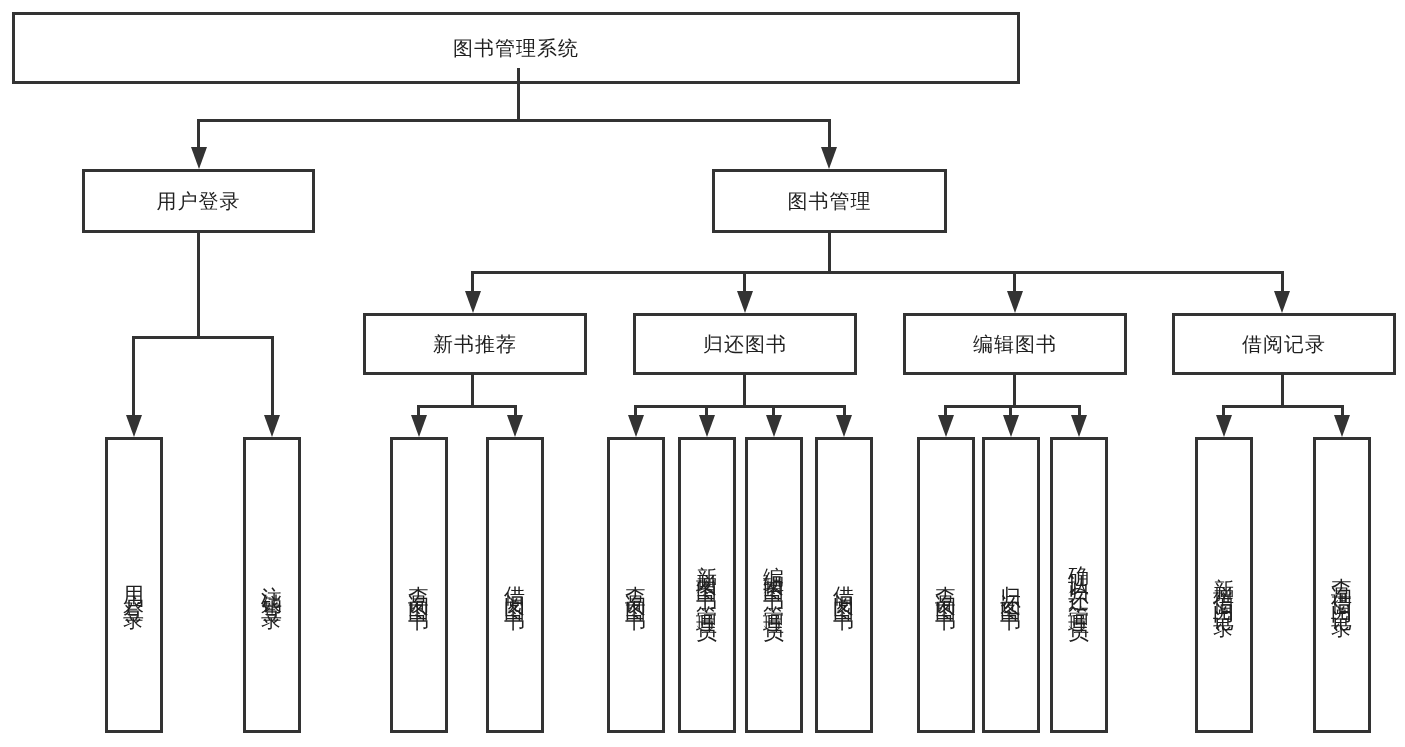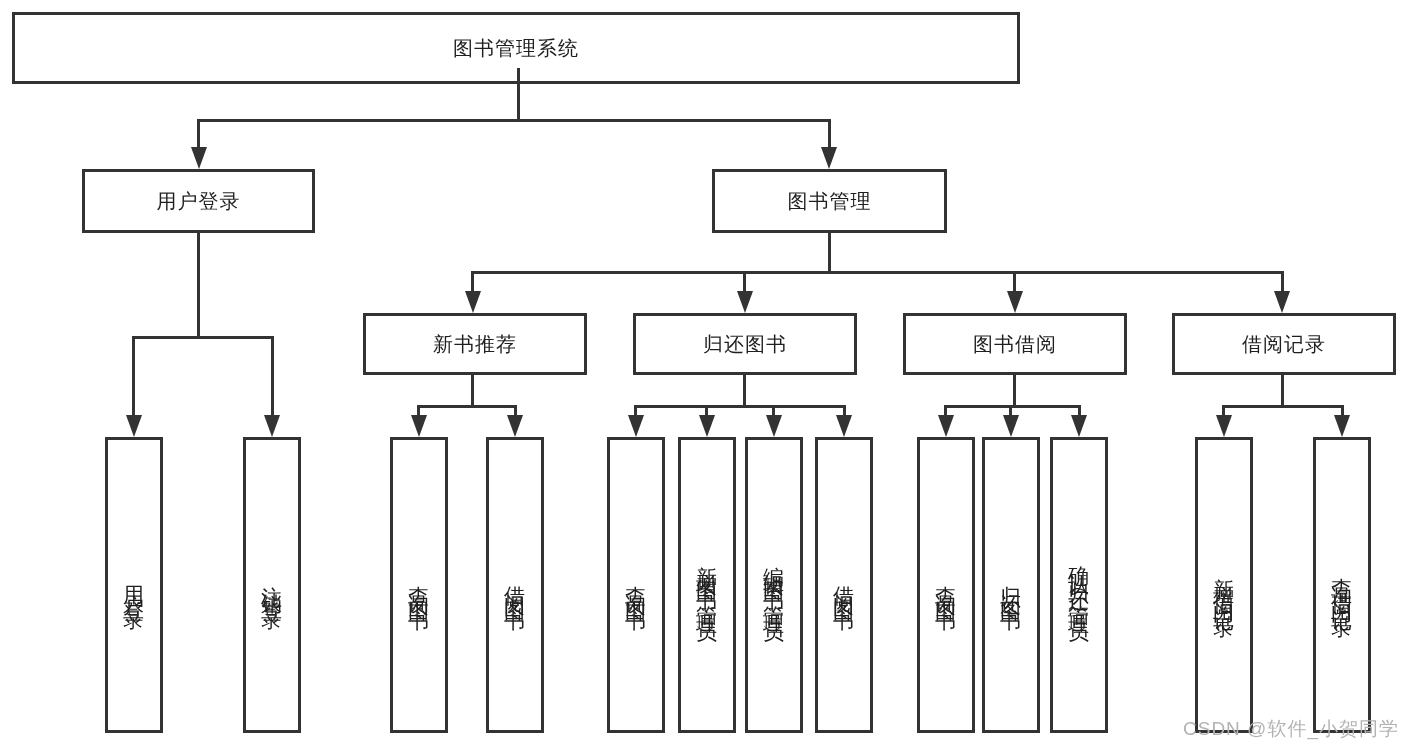--- a/index.html
+++ b/index.html
@@ -71,21 +71,21 @@
 
   <div class="box" style="left:363px;top:313px;width:224px;height:62px;">
     <span>新书推荐</span>
   </div>
 
   <div class="box" style="left:633px;top:313px;width:224px;height:62px;">
     <span>归还图书</span>
   </div>
 
   <div class="box" style="left:903px;top:313px;width:224px;height:62px;">
-    <span>图书借阅</span>
+    <span>编辑图书</span>
   </div>
 
   <div class="box" style="left:1172px;top:313px;width:224px;height:62px;">
     <span>借阅记录</span>
   </div>
 
   <div class="box leaf" style="left:105px;">
     <span class="vtext">用户登录</span>
   </div>
   <div class="box leaf" style="left:243px;">
@@ -181,15 +181,14 @@
   <div class="vline" style="left:1078px;top:405px;height:12px;"></div>
   <div class="arrow" style="left:1071px;top:415px;"></div>
 
   <div class="vline" style="left:1281px;top:375px;height:30px;"></div>
   <div class="hline" style="left:1222px;top:405px;width:122px;"></div>
   <div class="vline" style="left:1222px;top:405px;height:12px;"></div>
   <div class="arrow" style="left:1216px;top:415px;"></div>
   <div class="vline" style="left:1341px;top:405px;height:12px;"></div>
   <div class="arrow" style="left:1334px;top:415px;"></div>
 
-  <div class="watermark">CSDN @软件_小贺同学</div>
 
 </div>
 
 </body></html>

